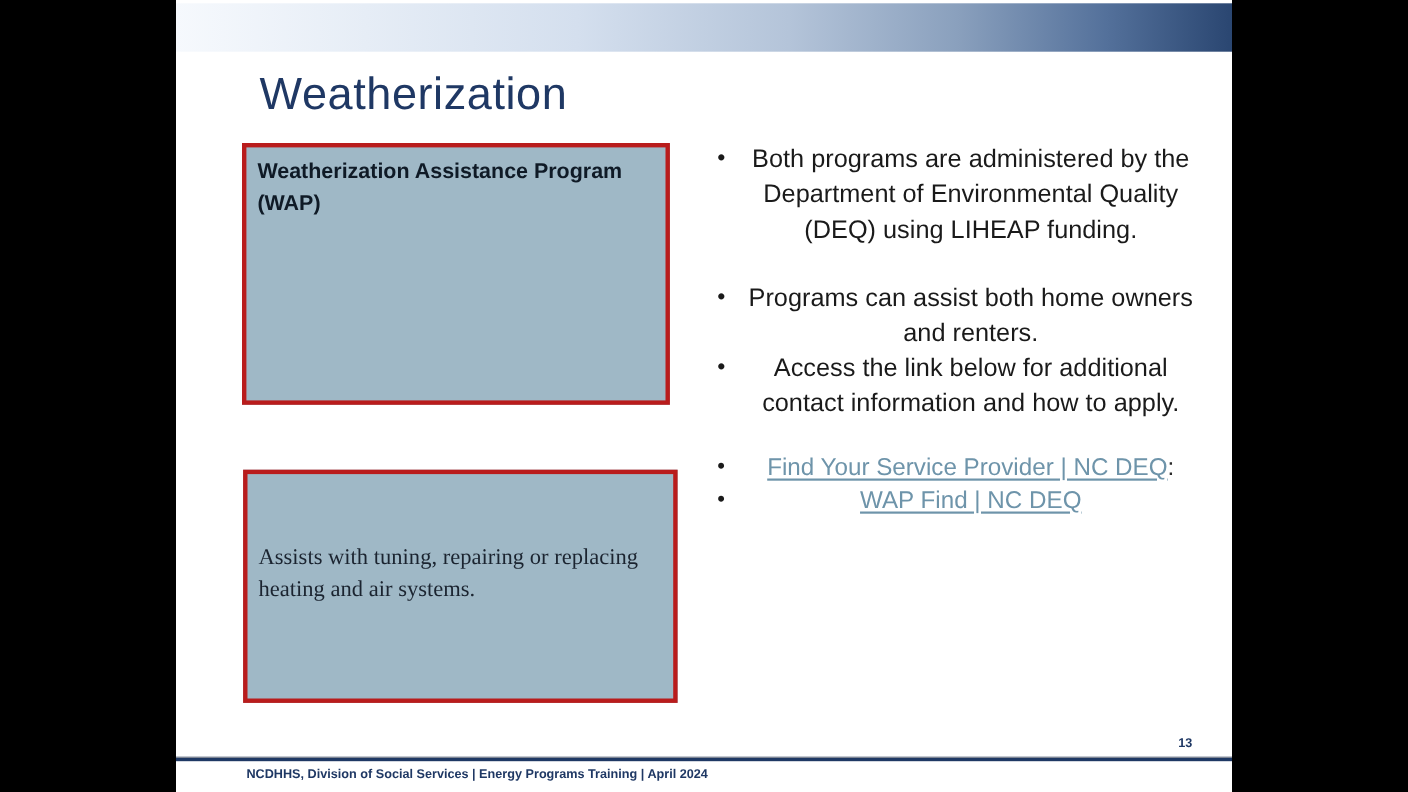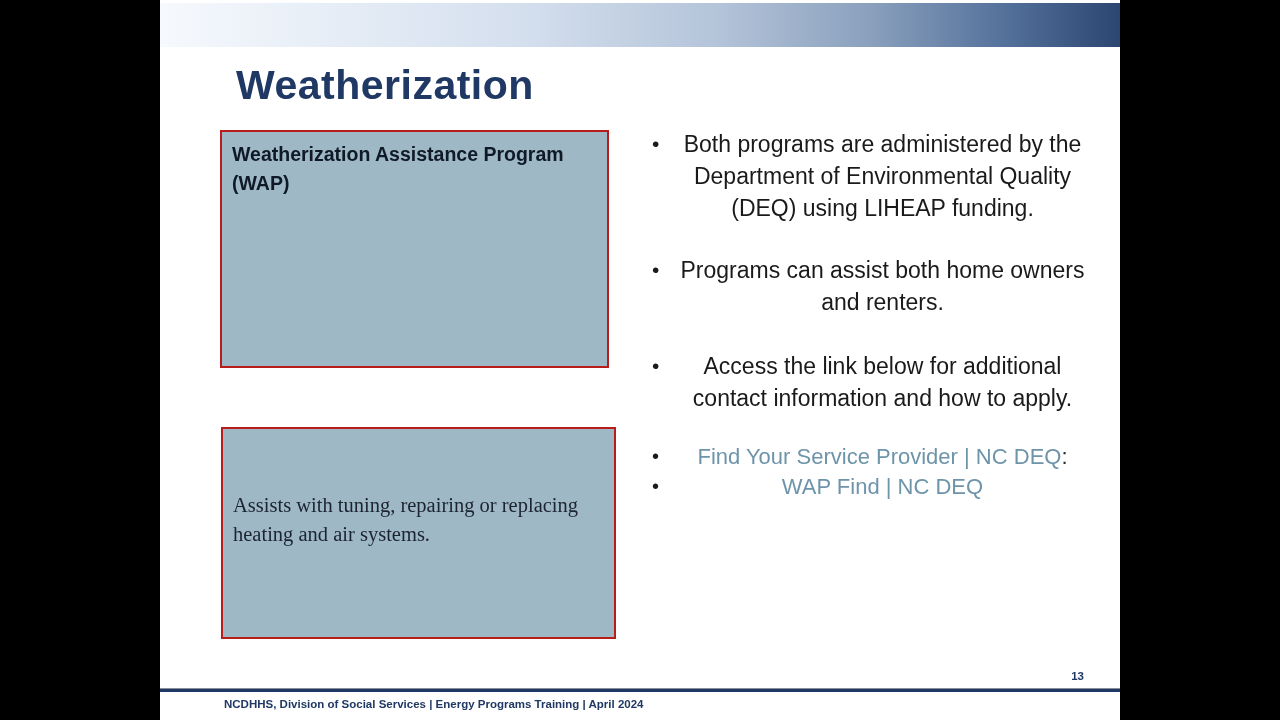--- a/index.html
+++ b/index.html
@@ -19,25 +19,25 @@
 
   .header-band {
     position: absolute; left: 0; top: 3px; width: 960px; height: 44px;
     background: linear-gradient(to right,
       #f6f9fd 0%, #e6edf6 18%, #d4dfee 38%, #b4c4d9 58%,
       #8aa0bd 74%, #54719b 88%, #2a4671 100%);
   }
 
   .slide-title {
     position: absolute; left: 76px; top: 62px;
-    font-size: 41px; font-weight: bold; color: #1f3864; letter-spacing: 0.5px; text-align: right;
+    font-size: 41px; font-weight: normal; color: #1f3864; letter-spacing: 0.5px; text-align: right;
   }
 
   .info-box {
-    position: absolute; background: #9fb8c6; border: 2px solid #b91c1c;
+    position: absolute; background: #9fb8c6; border: 4px solid #b91c1c;
     color: #121d29; padding: 8px 12px 8px 10px;
   }
   .box-wap   { left: 60px; top: 130px; width: 389px; height: 238px; }
   .box-harrp { left: 61px; top: 427px; width: 395px; height: 212px; padding-top: 34px; }
 
   .box-heading {
     font-size: 19.5px; font-weight: bold; line-height: 29px; color: #0f1a26;
   }
   .box-body {
     font-family: "Liberation Serif", serif;
@@ -53,34 +53,34 @@
   ul.bullets > li {
     position: relative; padding-left: 25px; color: #1a1a1a;
     font-size: 23px; line-height: 32px; width: 440px;
   }
   ul.bullets > li::before {
     content: "\2022"; position: absolute; left: 2px; top: 0;
     font-size: 21px; color: #1a1a1a;
   }
   ul.bullets > li .btxt { display: inline-block; width: 415px; vertical-align: top; }
   li.b1 { margin-bottom: 30px; }
-  li.b2 { margin-bottom: 32px; }
+  li.b2 { }
   li.b3 { margin-bottom: 28px; }
 
   ul.link-list { list-style: none; }
   ul.link-list > li {
     position: relative; padding-left: 25px;
     font-size: 22px; line-height: 29.5px; color: #333;
   }
   ul.link-list > li::before {
     content: "\2022"; position: absolute; left: 2px; top: 0;
     font-size: 20px; color: #1a1a1a;
   }
   ul.link-list a {
-    color: #6e94aa; text-underline-offset: 3px; cursor: pointer;
+    color: #6e94aa; text-decoration: underline; text-underline-offset: 3px; cursor: pointer;
   }
   .link-suffix { color: #2b2b2b; text-decoration: none; }
 
   .footer-divider {
     position: absolute; left: 0; top: 688px; width: 960px; height: 4px;
     background: #1f3864; border-top: 1px solid #8a8f99;
   }
   .footer-text {
     position: absolute; left: 64px; top: 698px;
     font-size: 11.5px; font-weight: bold; color: #1f3864;

